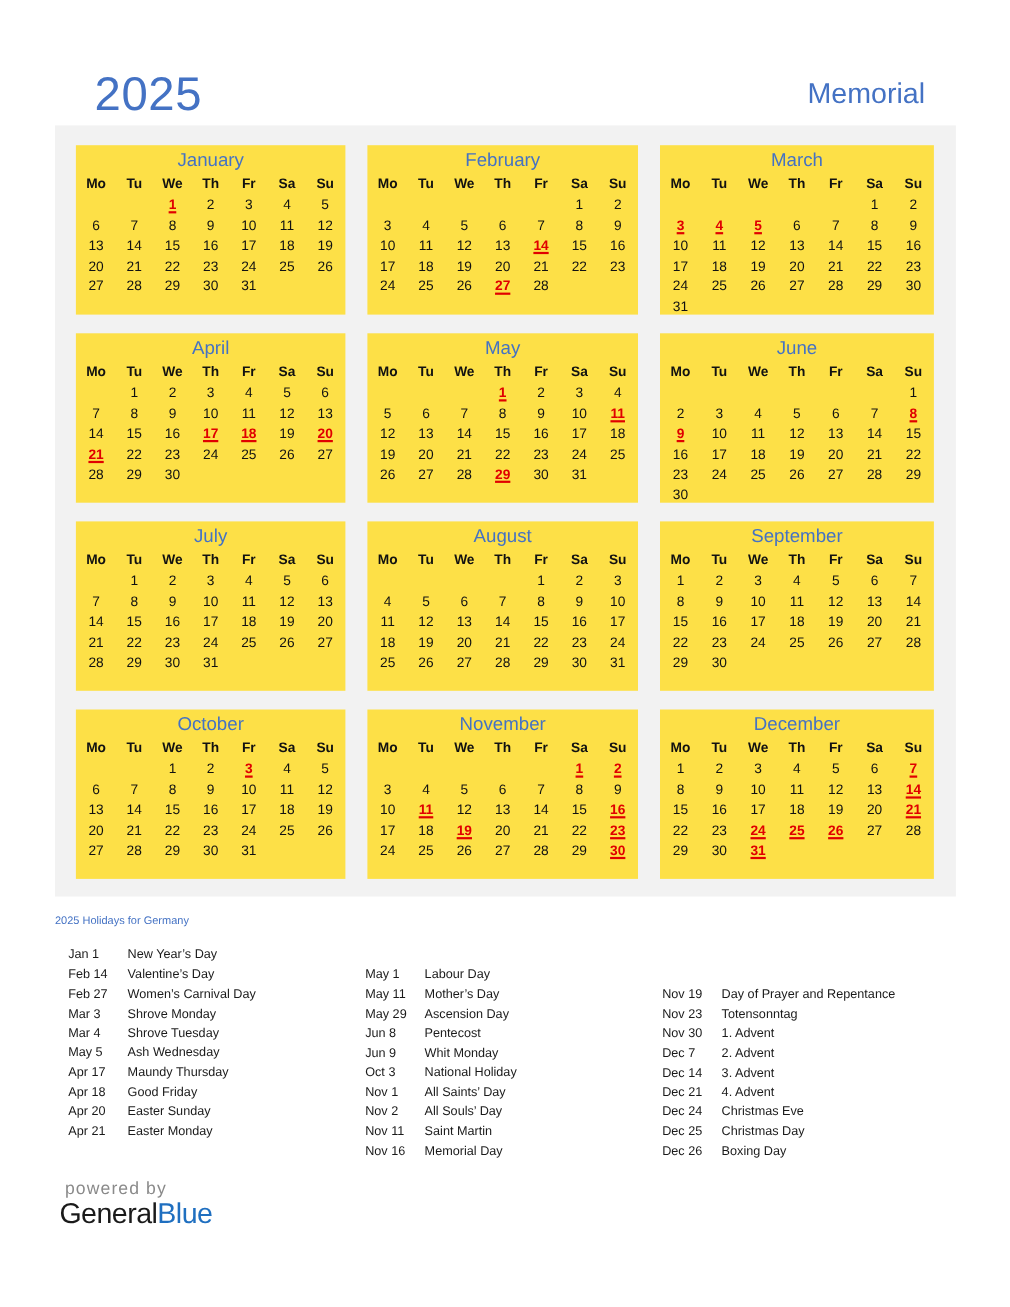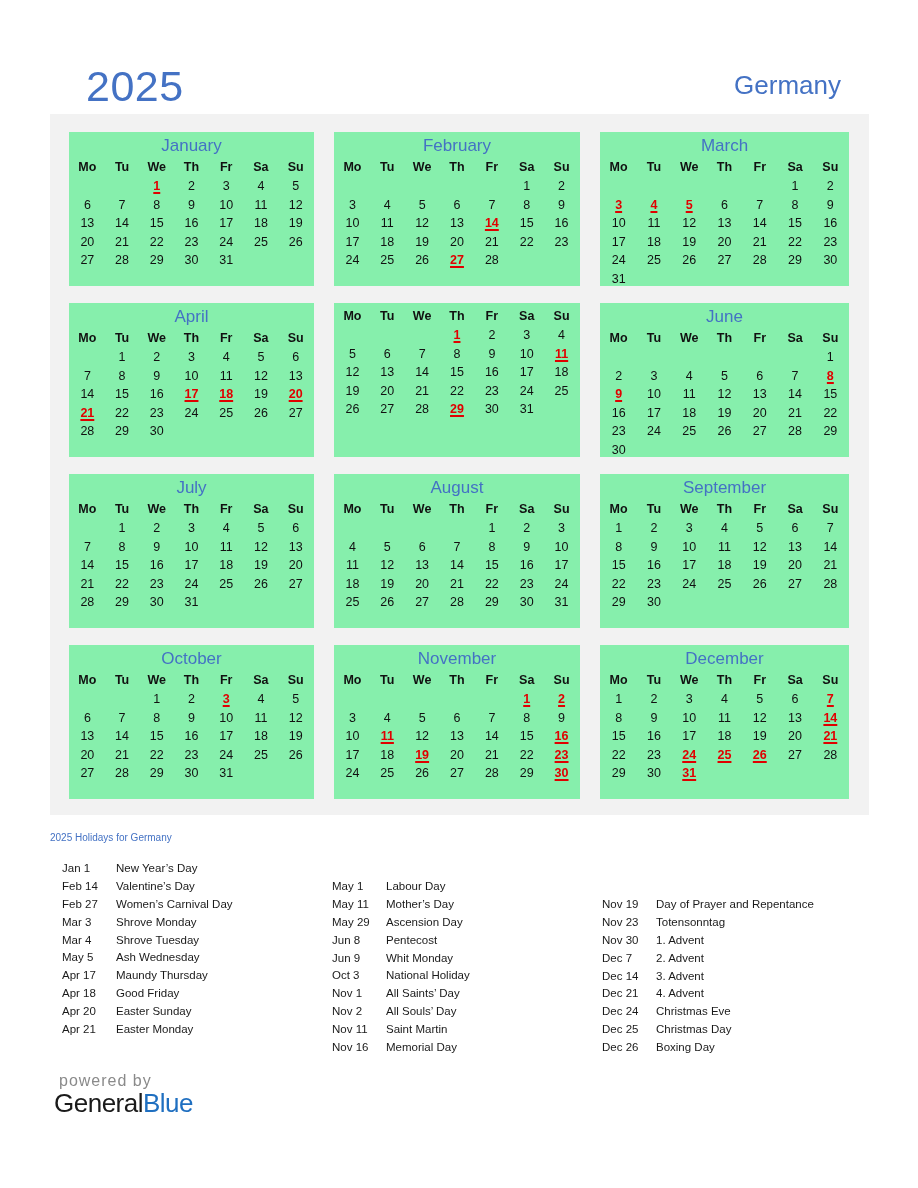--- a/index.html
+++ b/index.html
@@ -4,21 +4,21 @@
 <style>
   * { box-sizing: border-box; margin: 0; padding: 0; }
   html, body { width: 918px; height: 1188px; background: #ffffff; overflow: hidden; }
   body { position: relative; font-family: "Liberation Sans", "DejaVu Sans", sans-serif; color: #1a1a1a; }
 
   .year { position: absolute; left: 86px; top: 62px; font-size: 43px; color: #4472c4; font-family: "Liberation Sans", sans-serif; letter-spacing: 0.5px; text-align: right; }
   .country { position: absolute; right: 77px; top: 70px; font-size: 26px; color: #4472c4; font-family: "Liberation Sans", sans-serif; }
 
   .panel { position: absolute; left: 50px; top: 114px; width: 819px; height: 701px; background: #f2f2f2; }
   .grid { position: absolute; left: 19px; top: 18px; display: grid; grid-template-columns: 245px 246px 249px; column-gap: 20px; row-gap: 17px; }
-  .card { background: #86efac; height: 154px; padding-top: 3px; }
+  .card { background: #fde047; height: 154px; padding-top: 3px; }
   .month-name { text-align: center; color: #4472c4; font-size: 17px; height: 22px; line-height: 22px; }
   .weekdays, .days { display: grid; grid-template-columns: repeat(7, 1fr); padding: 0 1px; }
   .weekdays span { text-align: center; font-weight: bold; font-size: 12.5px; height: 20px; line-height: 20px; color: #111; }
   .days span { text-align: center; font-size: 12.5px; height: 18.6px; line-height: 18.6px; color: #111; }
   .days span.hol { color: #e00000; font-weight: bold; text-decoration: underline; text-decoration-thickness: 1.5px; text-underline-offset: 2px; }
 
   .hol-title { position: absolute; left: 50px; top: 832px; font-size: 10px; color: #4472c4; }
   .hol-col { position: absolute; font-size: 11.5px; color: #1a1a1a; }
   .hol-row { display: flex; height: 17.9px; line-height: 17.9px; }
   .hol-date { width: 54px; }
@@ -26,21 +26,21 @@
 
   .powered { position: absolute; left: 59px; top: 1072px; font-size: 16px; color: #8a8a8a; letter-spacing: 1px; }
   .brand { position: absolute; left: 54px; top: 1088px; font-size: 26px; letter-spacing: -0.5px; }
   .brand .g { color: #1a1a1a; }
   .brand .b { color: #1f6fc0; }
 </style>
 </head>
 <body>
 
 <div class="year">2025</div>
-<div class="country">Germany</div>
+<div class="country">Memorial</div>
 
 <div class="panel">
   <div class="grid" id="month-grid">
       <div class="card">
         <div class="month-name">January</div>
         <div class="weekdays">
           <span>Mo</span>
           <span>Tu</span>
           <span>We</span>
           <span>Th</span>
@@ -220,20 +220,21 @@
           <span class="">24</span>
           <span class="">25</span>
           <span class="">26</span>
           <span class="">27</span>
           <span class="">28</span>
           <span class="">29</span>
           <span class="">30</span>
         </div>
       </div>
       <div class="card">
+        <div class="month-name">May</div>
         <div class="weekdays">
           <span>Mo</span>
           <span>Tu</span>
           <span>We</span>
           <span>Th</span>
           <span>Fr</span>
           <span>Sa</span>
           <span>Su</span>
         </div>
         <div class="days">

